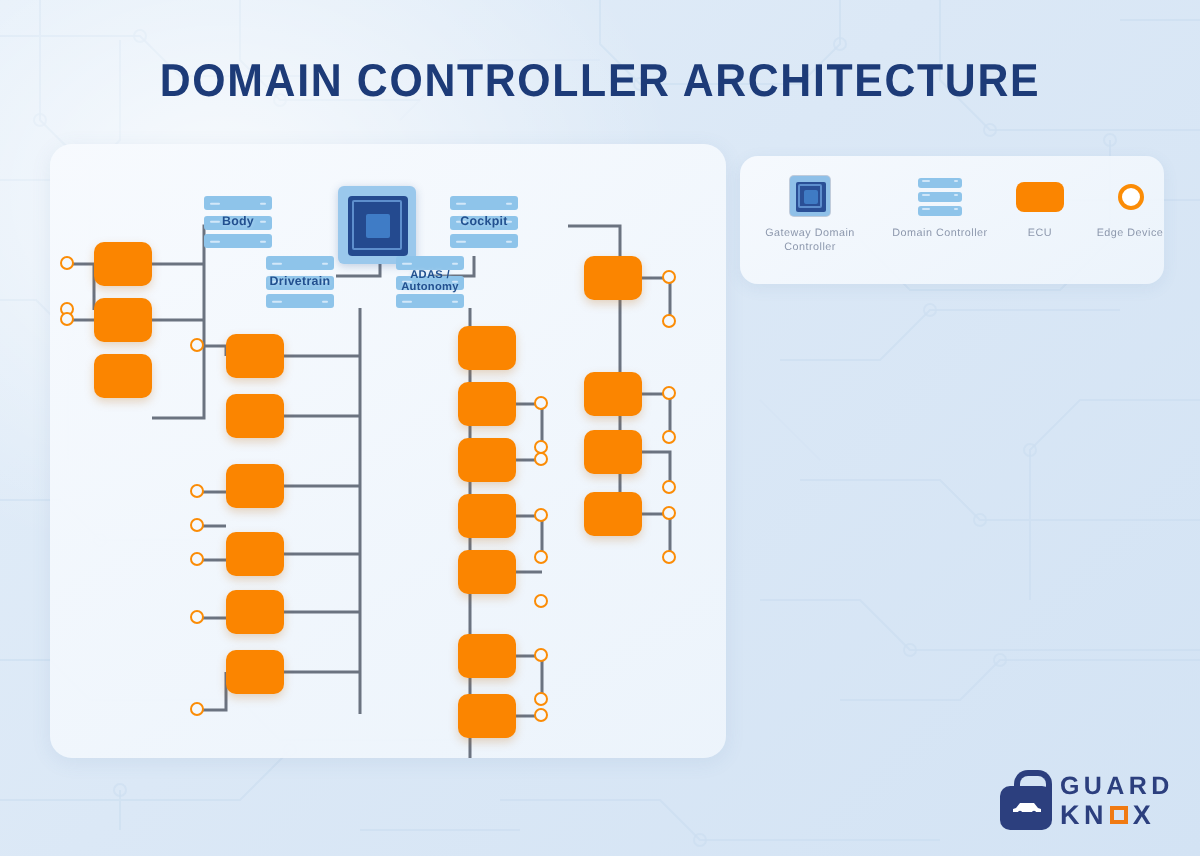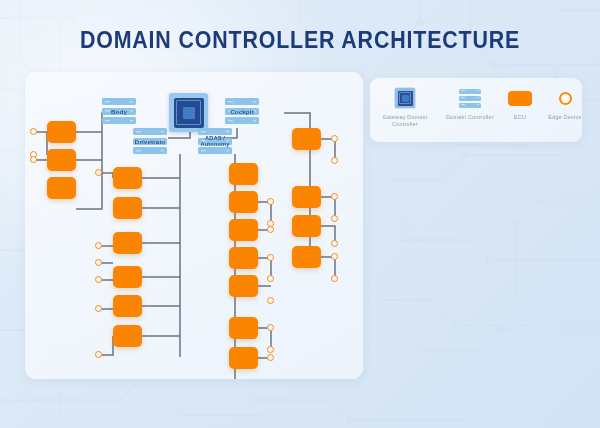--- a/index.html
+++ b/index.html
@@ -427,14 +427,31 @@
     </div>
 
     <div class="legend-item" style="left:163px;">
       <div class="legend-icon-wrap">
         <div class="edge-icon"></div>
       </div>
       <div class="legend-caption">Edge Device</div>
     </div>
   </div>
 
+  <div class="logo">
+    <div class="logo-mark">
+      <div class="logo-shackle"></div>
+      <div class="logo-body"></div>
+      <svg class="logo-car" viewBox="0 0 34 16">
+        <path d="M3 12 h28 v-3 l-3 -1 -4 -5 h-14 l-4 5 -3 1 z" fill="#ffffff"></path>
+        <circle cx="10" cy="13" r="2.2" fill="#2c3f7e"></circle>
+        <circle cx="24" cy="13" r="2.2" fill="#2c3f7e"></circle>
+      </svg>
+    </div>
+    <div class="logo-word">GUARD</div>
+    <div class="logo-word2">
+      <span>KN</span>
+      <span class="knox-o"></span>
+      <span>X</span>
+    </div>
+  </div>
 
 </div>
 
 </body></html>

